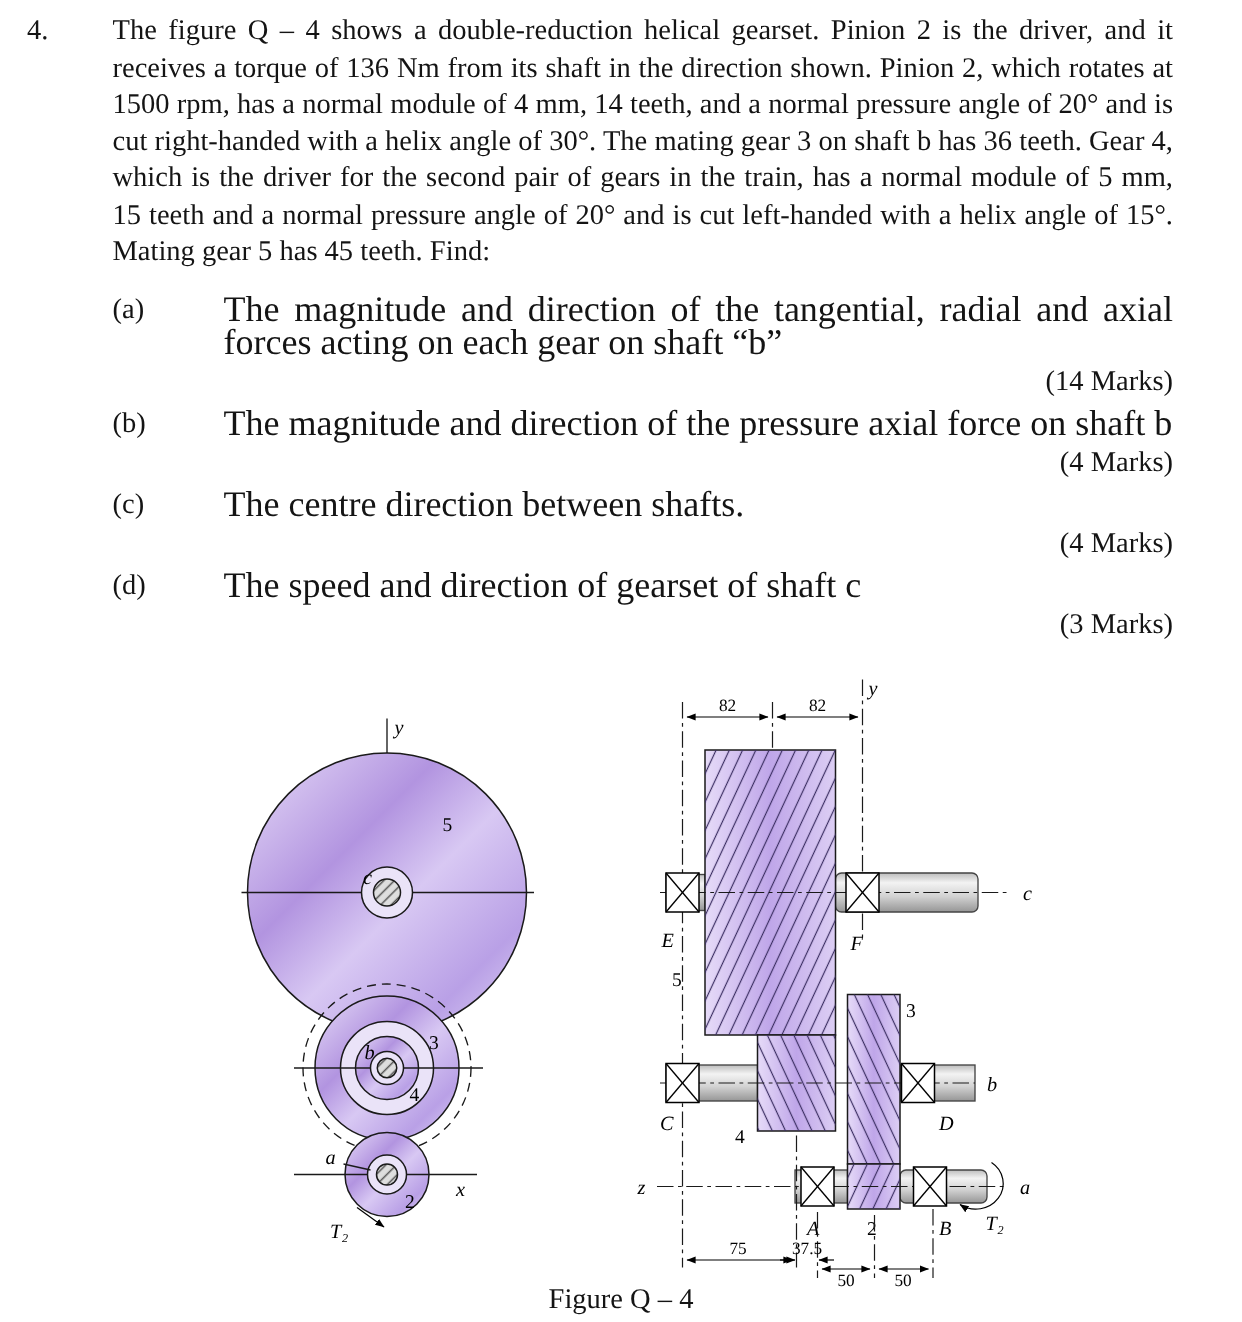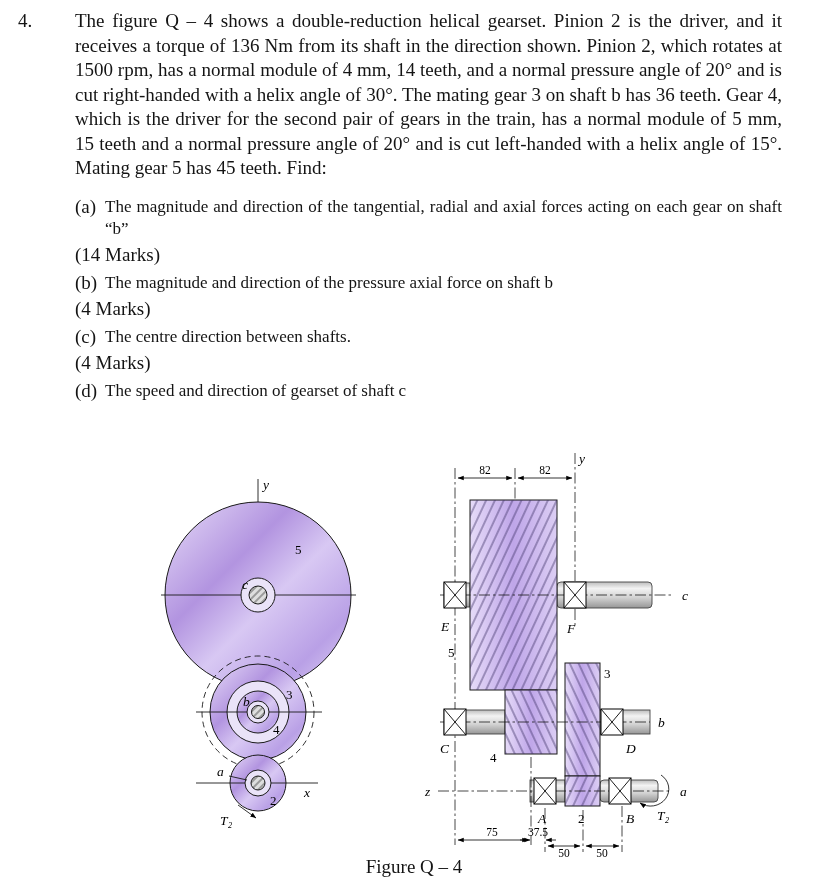--- a/index.html
+++ b/index.html
@@ -12,22 +12,22 @@
     overflow:hidden;
   }
   .problem { display:flex; padding:9px 46px 0 18px; }
   .qnum  { flex:none; width:57px; font-size:19px; line-height:24.5px; }
   .qcontent { flex:1; min-width:0; }
   .qbody { margin:0; font-size:19px; line-height:24.5px; text-align:justify; }
   .parts { margin-top:15px; }
   .part  { margin-top:6px; }
   .part-line { display:flex; }
   .part-label { flex:none; width:30px; font-size:19px; line-height:22.5px; }
-  .part-text  { flex:1; font-size:17px; line-height:22.5px; text-align:justify; }
-  .marks { font-size:19px; line-height:22.5px; text-align:left; margin-top:3px; }
+  .part-text  { flex:1; font-size:24px; line-height:22.5px; text-align:justify;margin-left:44px; }
+  .marks { font-size:19px; line-height:22.5px; text-align:right; margin-top:3px; }
   .total { margin-top:4px; }
 
   .figure-area { position:absolute; top:448px; left:0; width:828px; height:410px; }
   .caption { position:absolute; top:856px; left:0; width:828px; text-align:center;
              font-size:19px; }
 
   
   .thin { stroke:#1a1a1a; stroke-width:0.9; fill:none; }
   .cl   { stroke:#1a1a1a; stroke-width:0.8; stroke-dasharray:11 3 2.5 3; fill:none; }
   .dim  { stroke:#000; stroke-width:0.8; fill:none; }
@@ -72,20 +72,21 @@
             <span class="part-text">The centre direction between shafts.</span>
           </div>
           <div class="marks">(4 Marks)</div>
         </div>
 
         <div class="part">
           <div class="part-line">
             <span class="part-label">(d)</span>
             <span class="part-text">The speed and direction of gearset of shaft c</span>
           </div>
+          <div class="marks">(3 Marks)</div>
         </div>
 
       </div>
     </div>
   </div>
 
   <div class="figure-area">
     <svg width="828" height="410" viewBox="0 448 828 410">
       <defs>
         <linearGradient id="gradGear" x1="0" y1="0" x2="1" y2="1">

